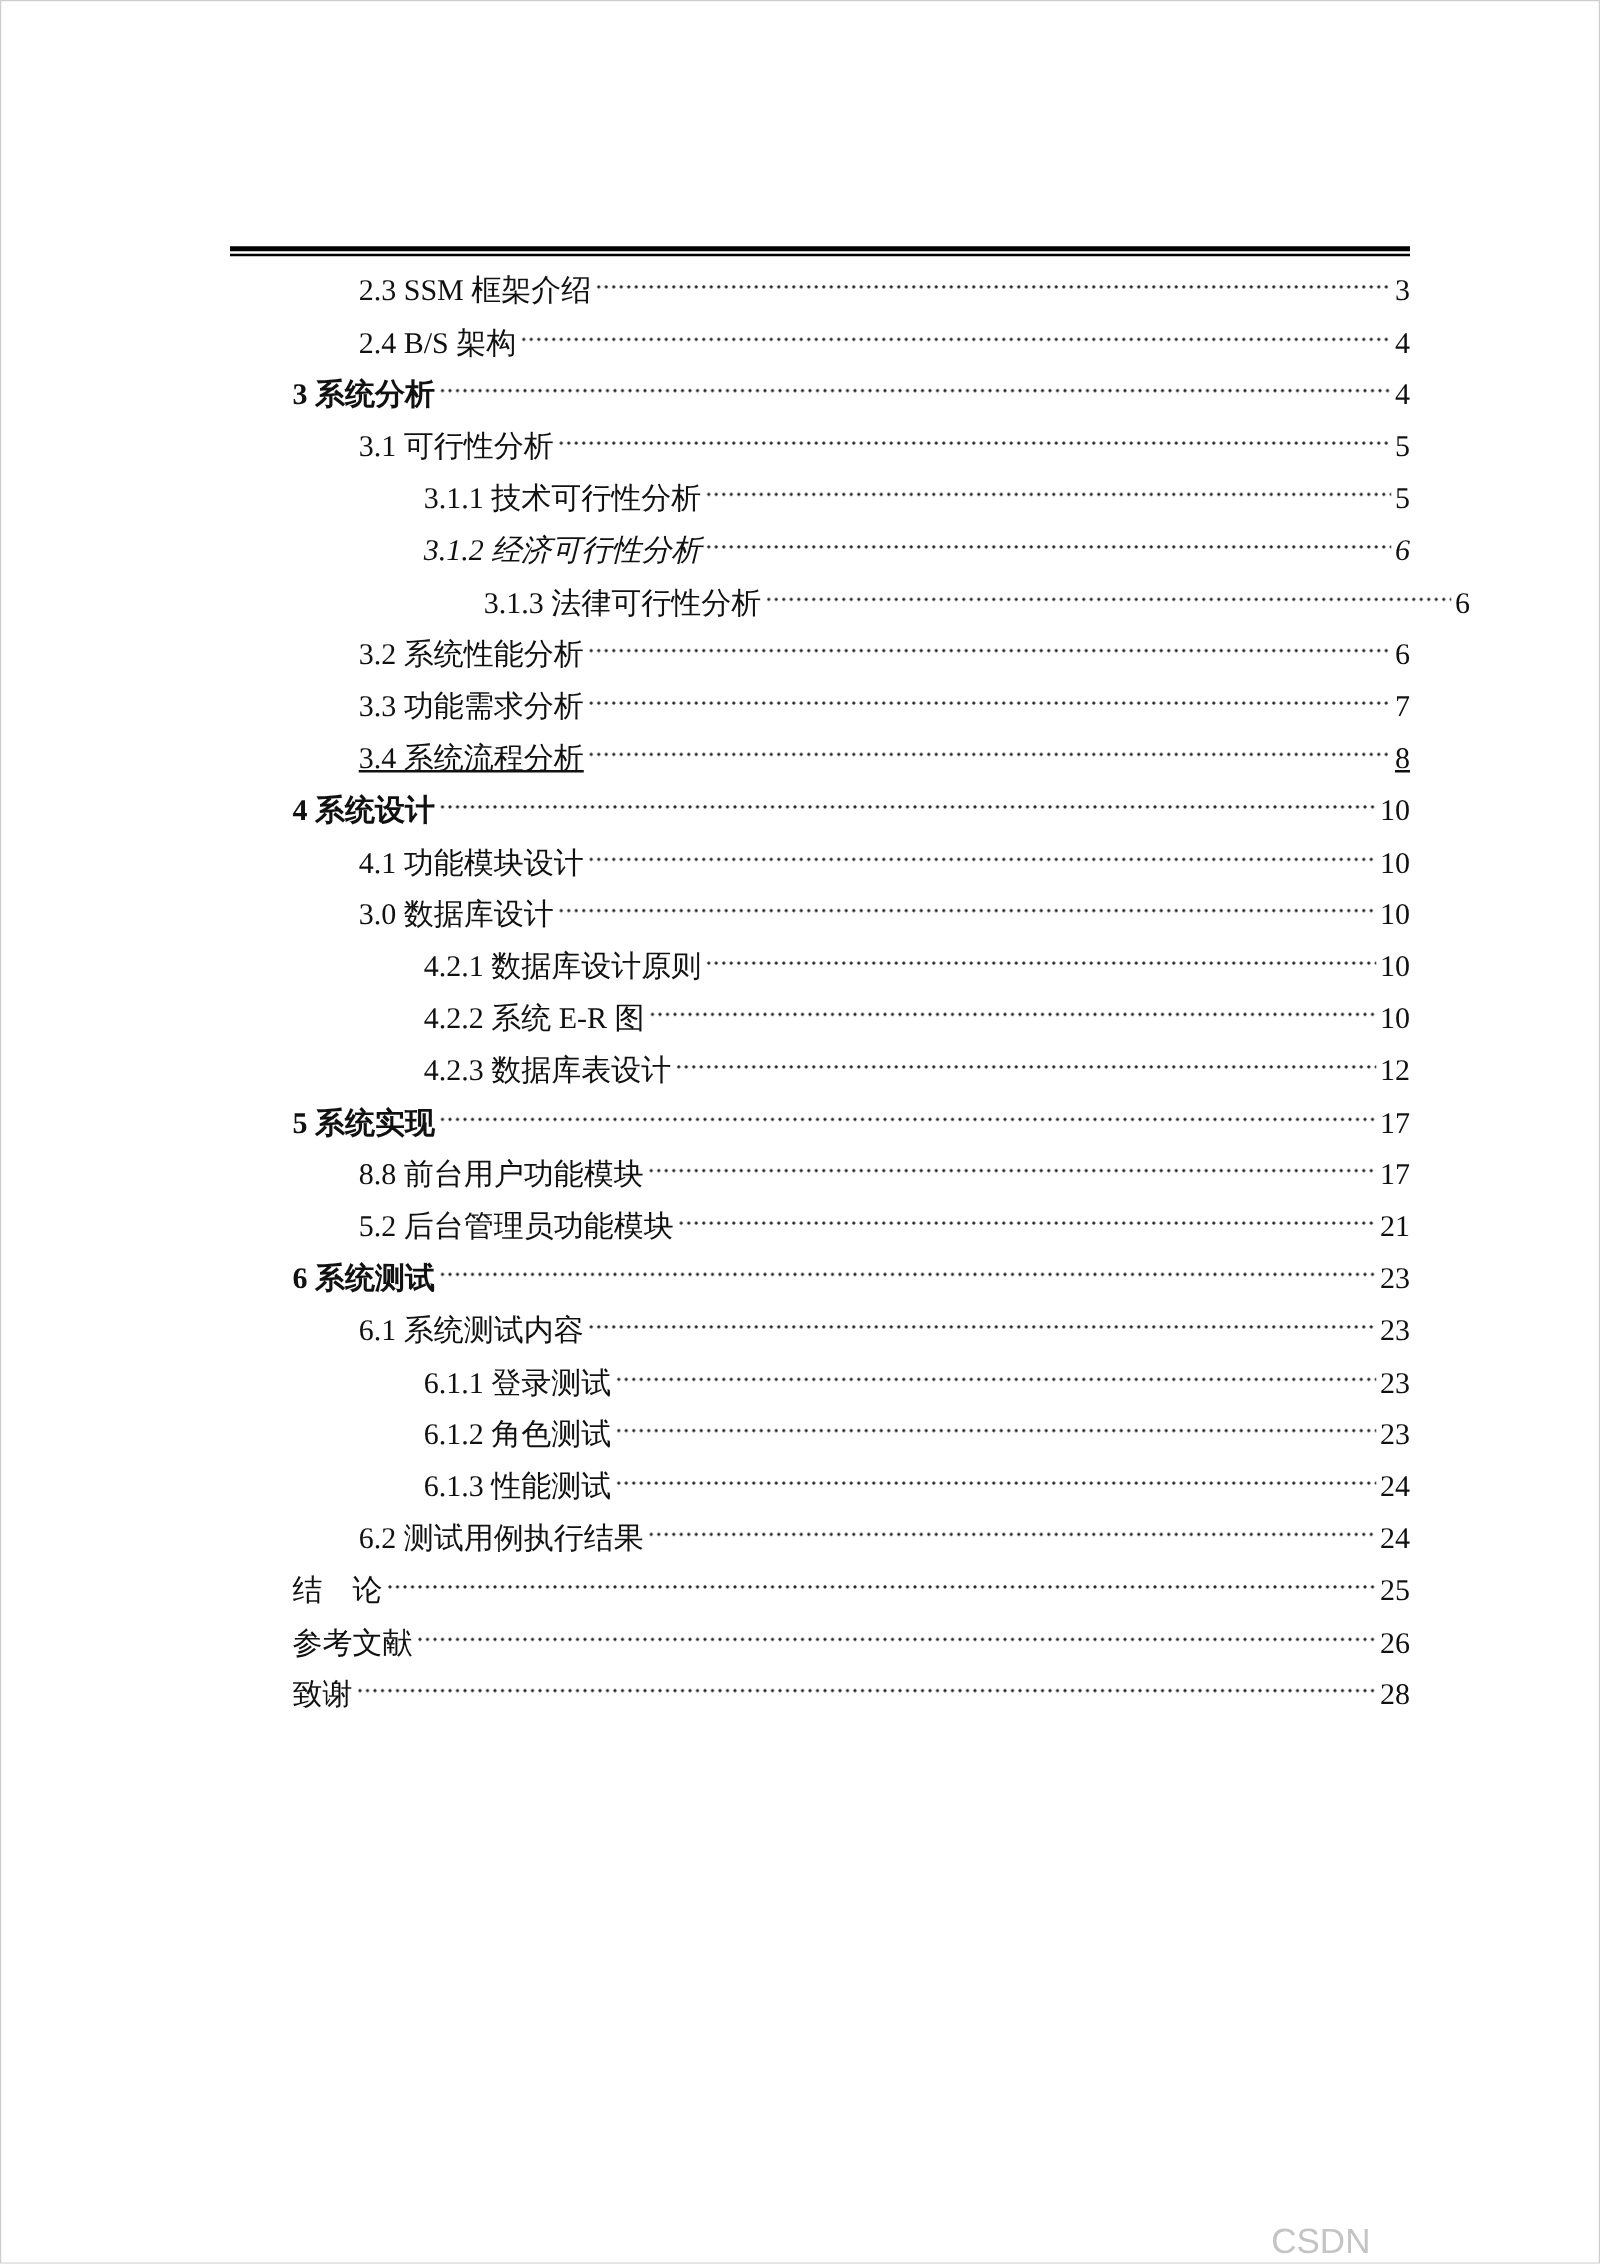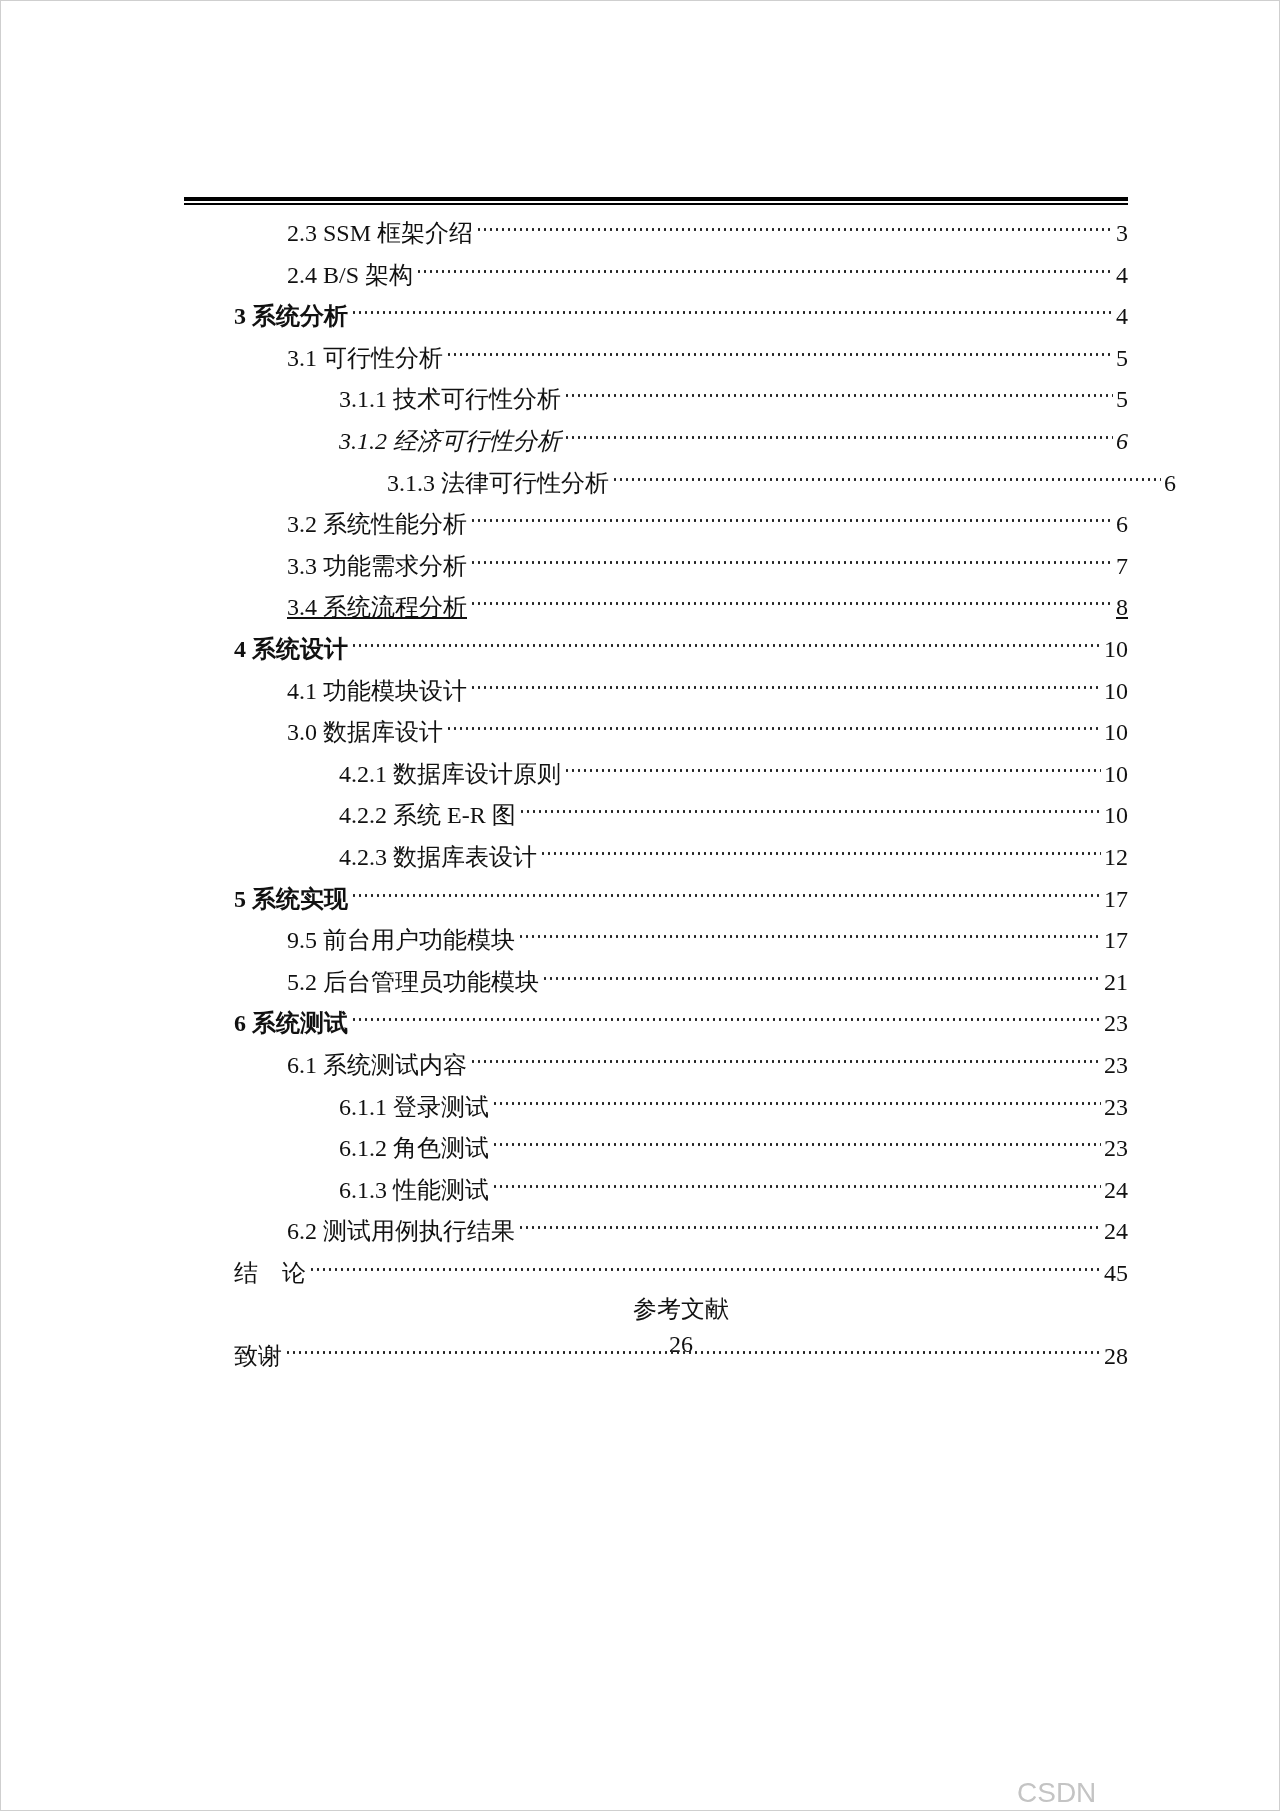--- a/index.html
+++ b/index.html
@@ -121,21 +121,21 @@
         <span class="title">4.2.3 数据库表设计</span>
         <span class="leader"></span>
         <span class="page-num">12</span>
       </div>
       <div class="row l1" style="top: 665.6px;">
         <span class="title">5 系统实现</span>
         <span class="leader"></span>
         <span class="page-num">17</span>
       </div>
       <div class="row l2" style="top: 707.2px;">
-        <span class="title">9.5  前台用户功能模块</span>
+        <span class="title">8.8  前台用户功能模块</span>
         <span class="leader"></span>
         <span class="page-num">17</span>
       </div>
       <div class="row l2" style="top: 748.8px;">
         <span class="title">5.2  后台管理员功能模块</span>
         <span class="leader"></span>
         <span class="page-num">21</span>
       </div>
       <div class="row l1" style="top: 790.4px;">
         <span class="title">6 系统测试</span>
@@ -163,23 +163,23 @@
         <span class="page-num">24</span>
       </div>
       <div class="row l2" style="top: 998.4px;">
         <span class="title">6.2 测试用例执行结果</span>
         <span class="leader"></span>
         <span class="page-num">24</span>
       </div>
       <div class="row l1 plain" style="top: 1040px;">
         <span class="title">结　论</span>
         <span class="leader"></span>
-        <span class="page-num">45</span>
+        <span class="page-num">25</span>
       </div>
-      <div class="row l1 plain" style="top: 1081.6px; flex-direction: column;">
+      <div class="row l1 plain" style="top: 1081.6px;">
         <span class="title">参考文献</span>
         <span class="leader"></span>
         <span class="page-num">26</span>
       </div>
       <div class="row l1 plain" style="top: 1123.2px;">
         <span class="title">致谢</span>
         <span class="leader"></span>
         <span class="page-num">28</span>
       </div>
     </div>

